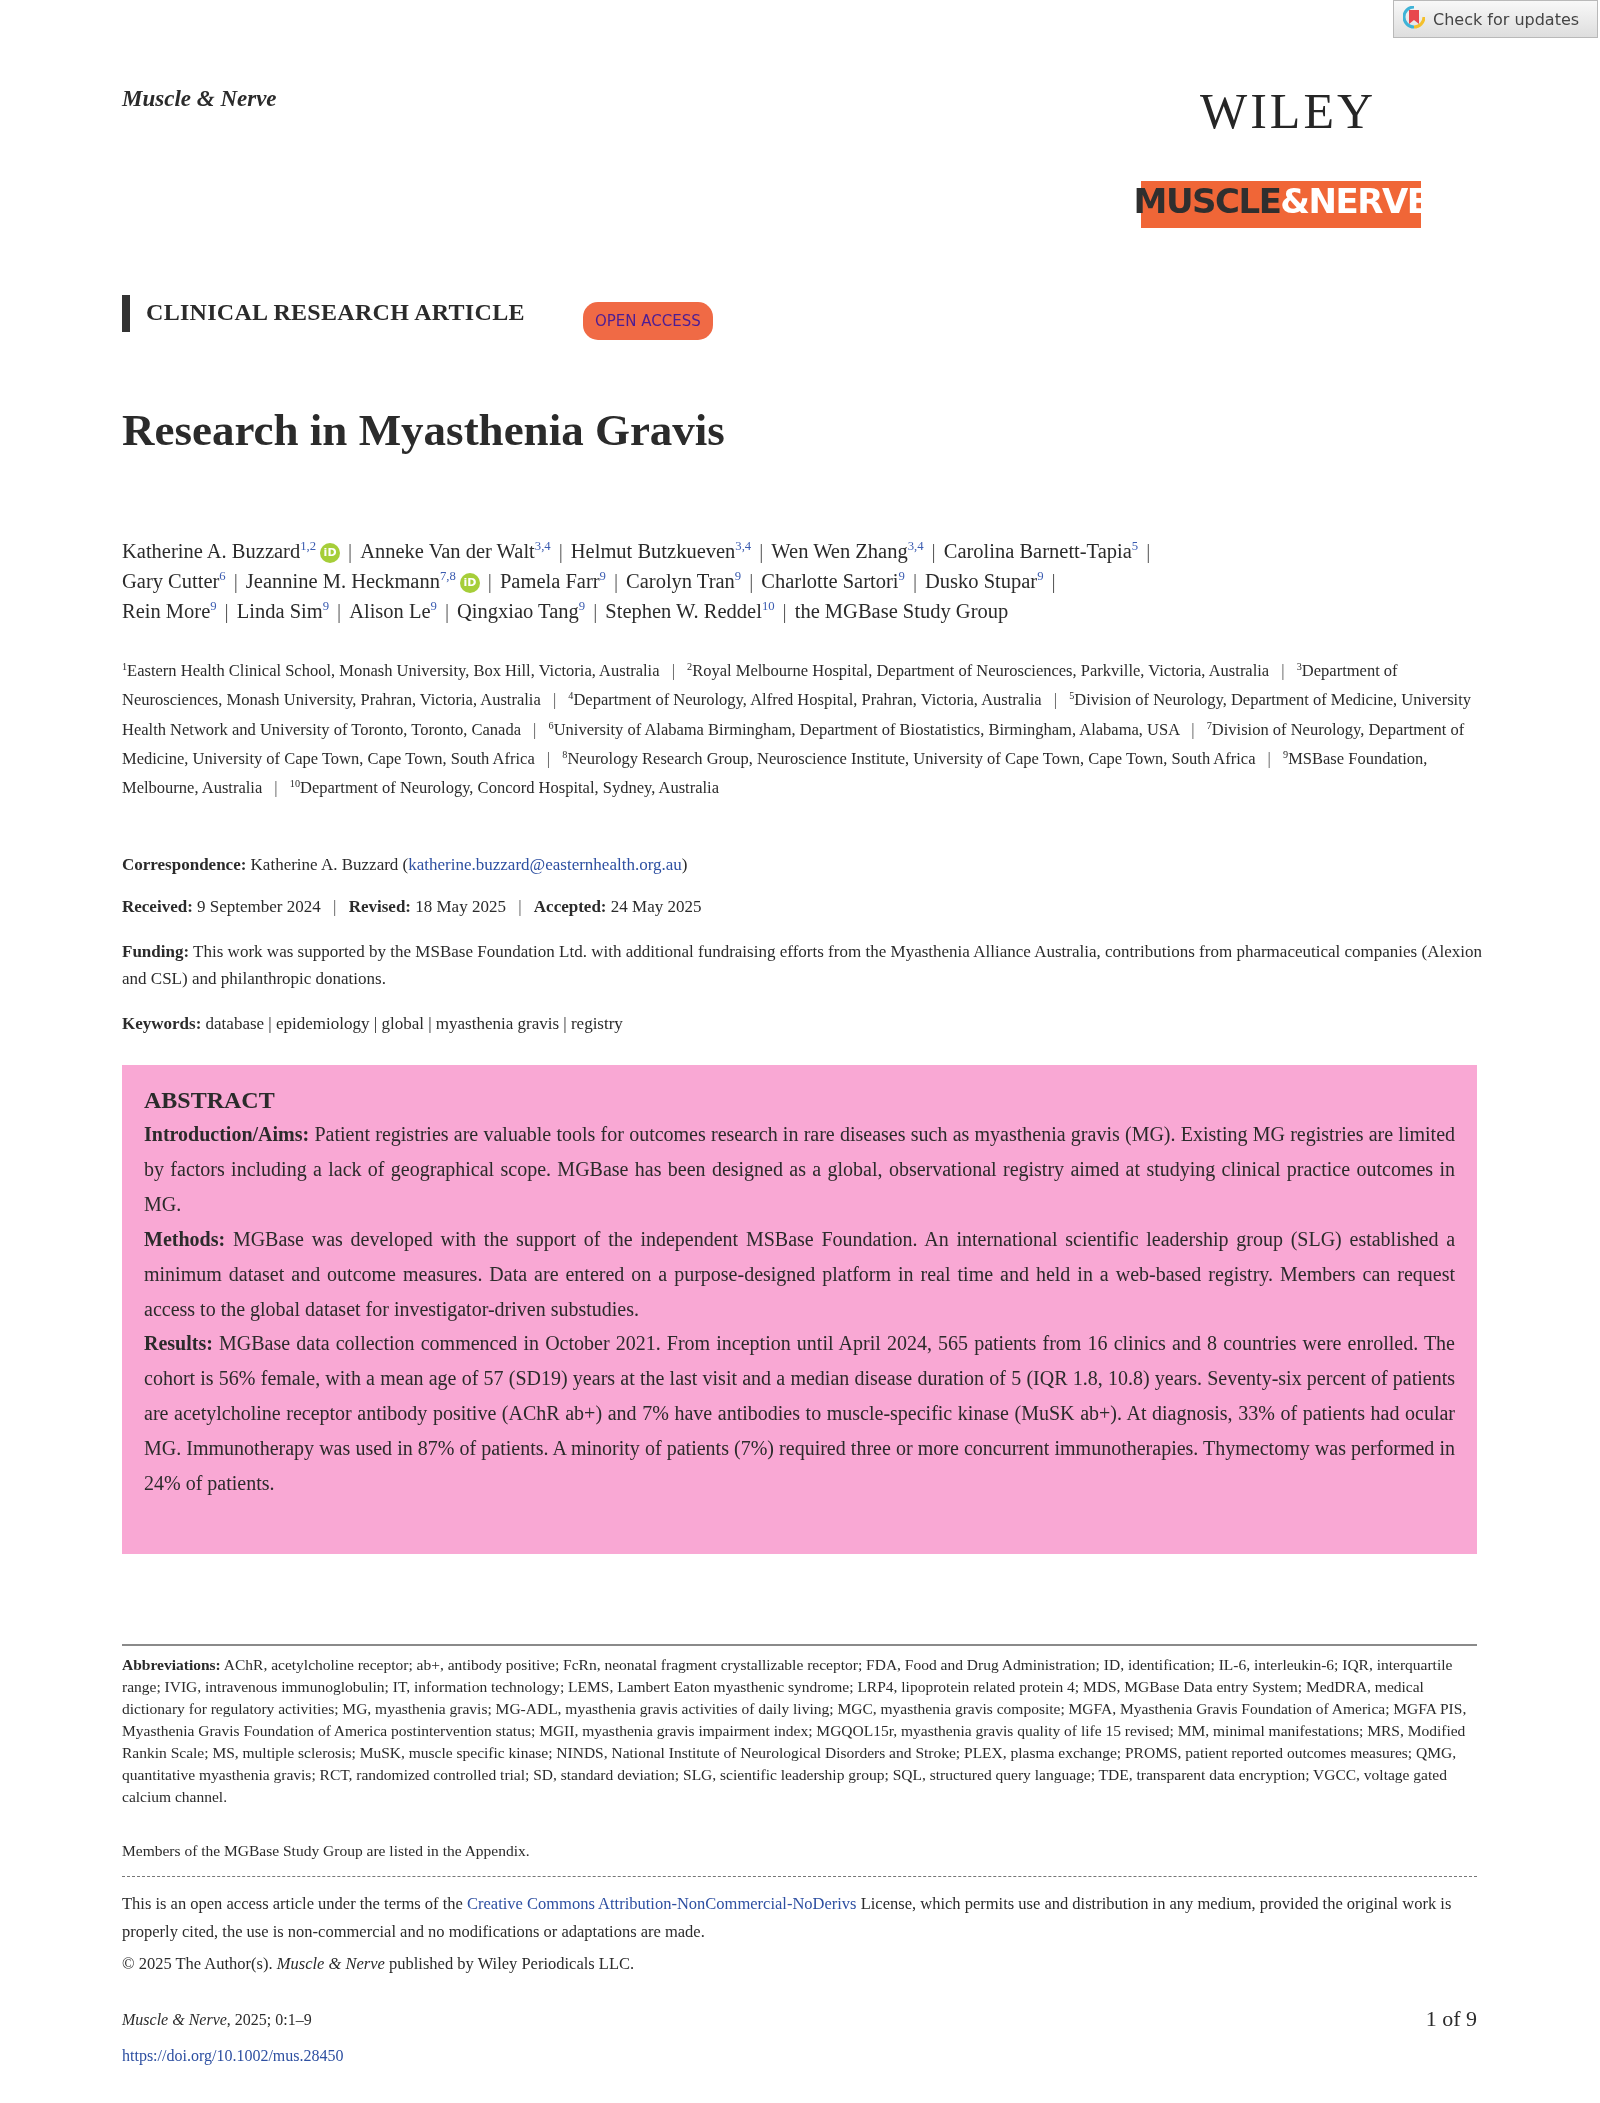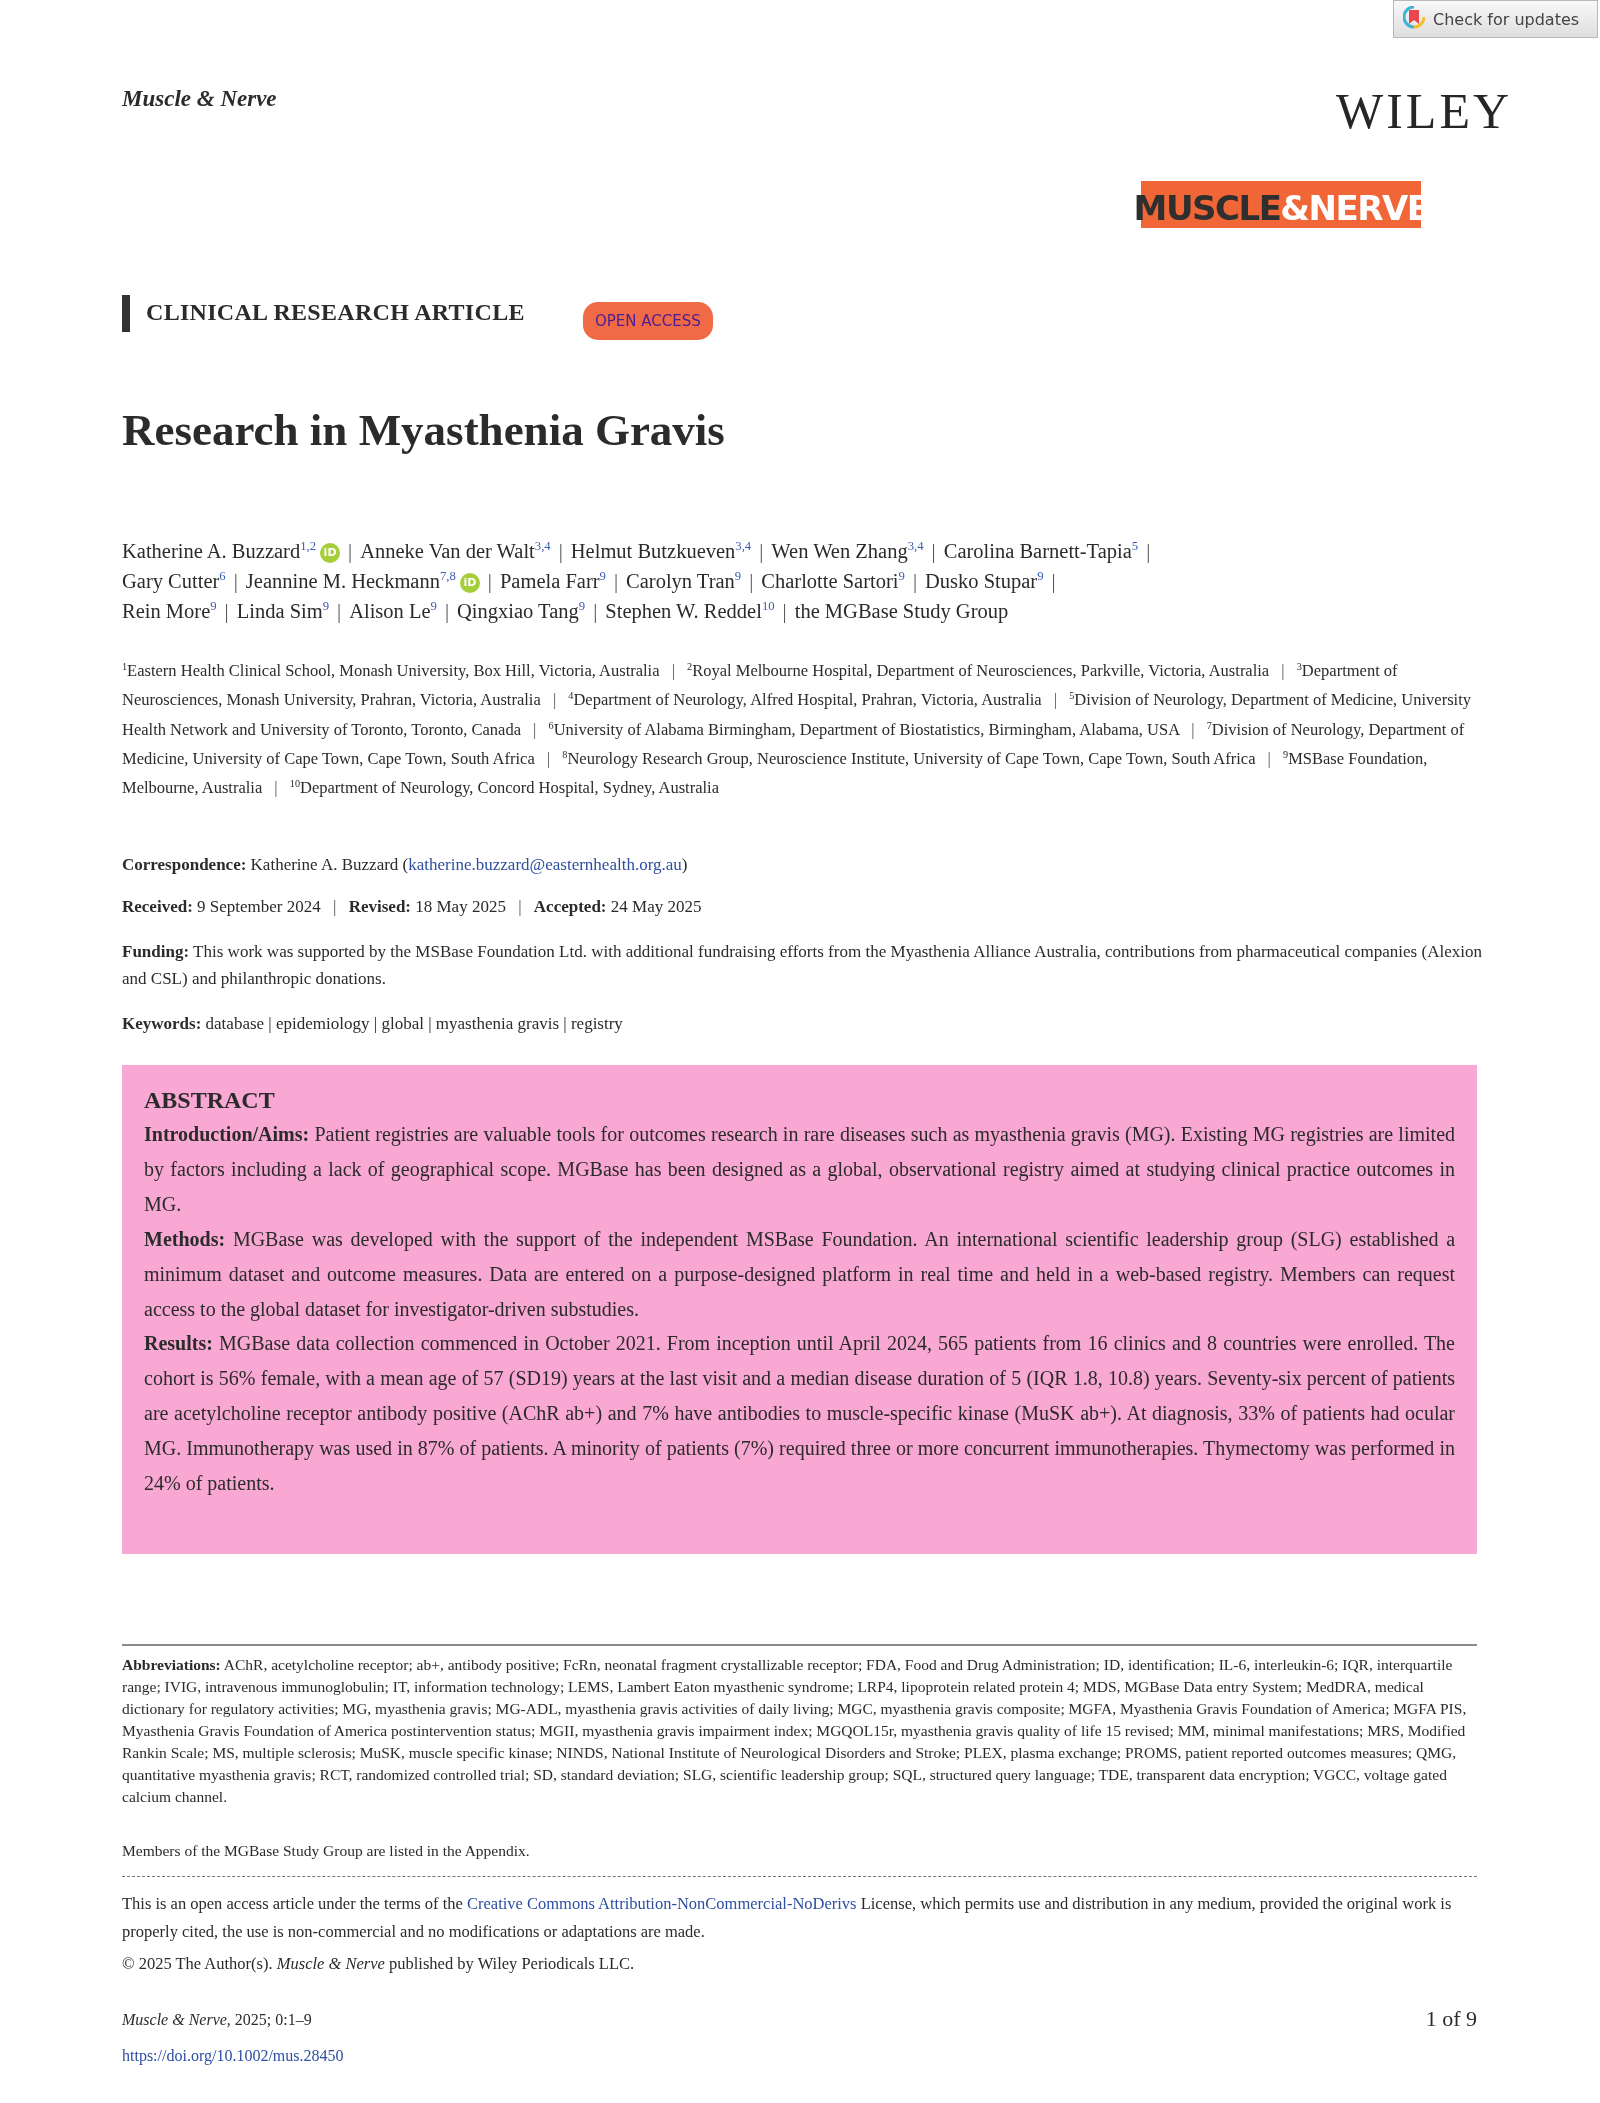--- a/index.html
+++ b/index.html
@@ -23,26 +23,26 @@
       font-size: 16px; color: #444;
     }
     .cfu-icon { width: 22px; height: 26px; position: relative; }
 
     .journal-top {
       left: 122px; top: 86px; font-style: italic; font-weight: bold;
       font-size: 23px; color: #2b2b2b;
       font-family: "Liberation Serif", "DejaVu Serif", serif;
     }
     .wiley {
-      left: 1336px; top: 82px; font-size: 50px; letter-spacing: 3px;
+      left: 1200px; top: 82px; font-size: 50px; letter-spacing: 3px;
       color: #262626; font-family: "Liberation Serif", "DejaVu Serif", serif;
     }
     .mn-logo {
       left: 1141px; top: 181px; width: 280px; height: 47px; background: #f06637;
-      display: flex; align-items: flex-end; justify-content: center;
+      display: flex; align-items: flex-start; justify-content: center;
       font-family: "DejaVu Sans", "Liberation Sans", sans-serif; font-weight: bold;
       font-size: 34px; letter-spacing: -1.5px;
     }
     .mn-dark { color: #2f2f2f; }
     .mn-light { color: #ffffff; }
 
     .art-type-bar { left: 122px; top: 295px; width: 8px; height: 37px; background: #333; }
     .art-type {
       left: 146px; top: 299px; font-size: 24px; font-weight: bold; letter-spacing: 0.3px;
       font-family: "Liberation Serif", "DejaVu Serif", serif; color: #2b2b2b;

